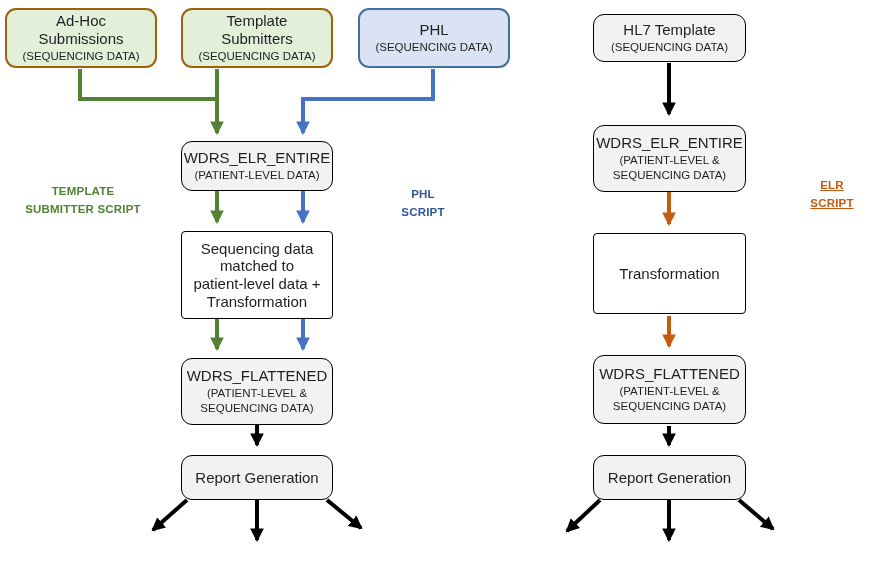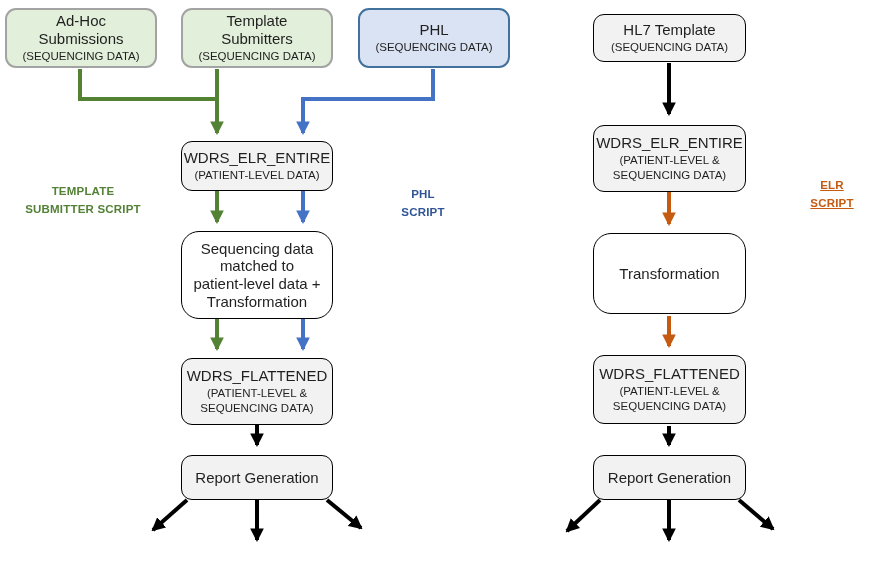--- a/index.html
+++ b/index.html
@@ -7,23 +7,23 @@
     position:relative; width:875px; height:567px; background:#ffffff;
     font-family:"Liberation Sans", sans-serif; overflow:hidden;
   }
   svg.connectors { position:absolute; left:0; top:0; }
   .node {
     position:absolute; box-sizing:border-box;
     display:flex; flex-direction:column; justify-content:center; align-items:center;
     text-align:center; border-radius:11px; background:#f2f2f2; border:1.5px solid #000;
     z-index:2;
   }
-  .node.green { background:#e2efda; border:2px solid #a3a3a3; }
+  .node.green { background:#e2efda; border:2px solid #a16207; }
   .node.blue  { background:#dae3f3; border:2px solid #41719c; }
-  .node.white { background:#ffffff; border:1.5px solid #000; border-radius:18px; }
+  .node.white { background:#ffffff; border:1.5px solid #000; border-radius:4px; }
   .node-title { font-size:15px; color:#1f1f1f; white-space:pre-line; line-height:1.18; }
   .node-sub   { font-size:11.5px; color:#1f1f1f; white-space:pre-line; line-height:1.3; margin-top:1px; }
   .script-label {
     position:absolute; font-weight:bold; font-size:11.5px; text-align:center;
     white-space:pre-line; line-height:1.55; letter-spacing:0.2px; z-index:2;
   }
   .script-label.green  { color:#538135; }
   .script-label.blue   { color:#2f5597; }
   .script-label.orange { color:#c55a11;text-decoration:underline; }
 </style>

